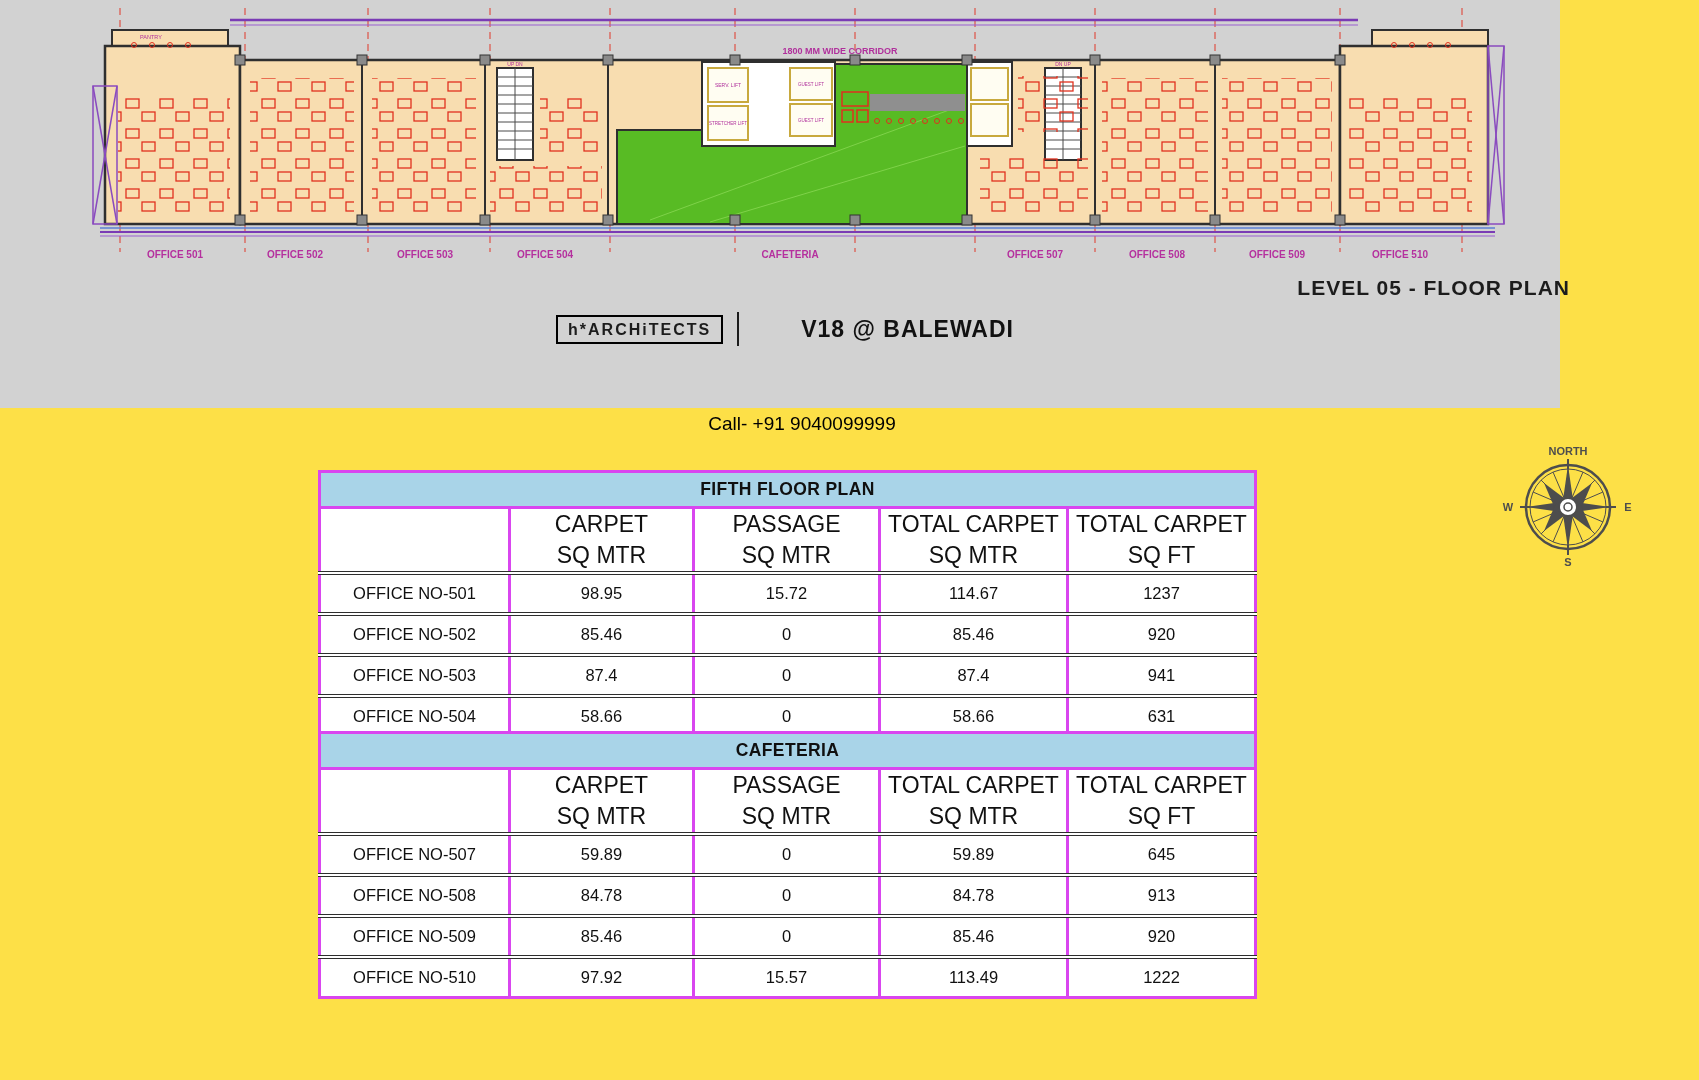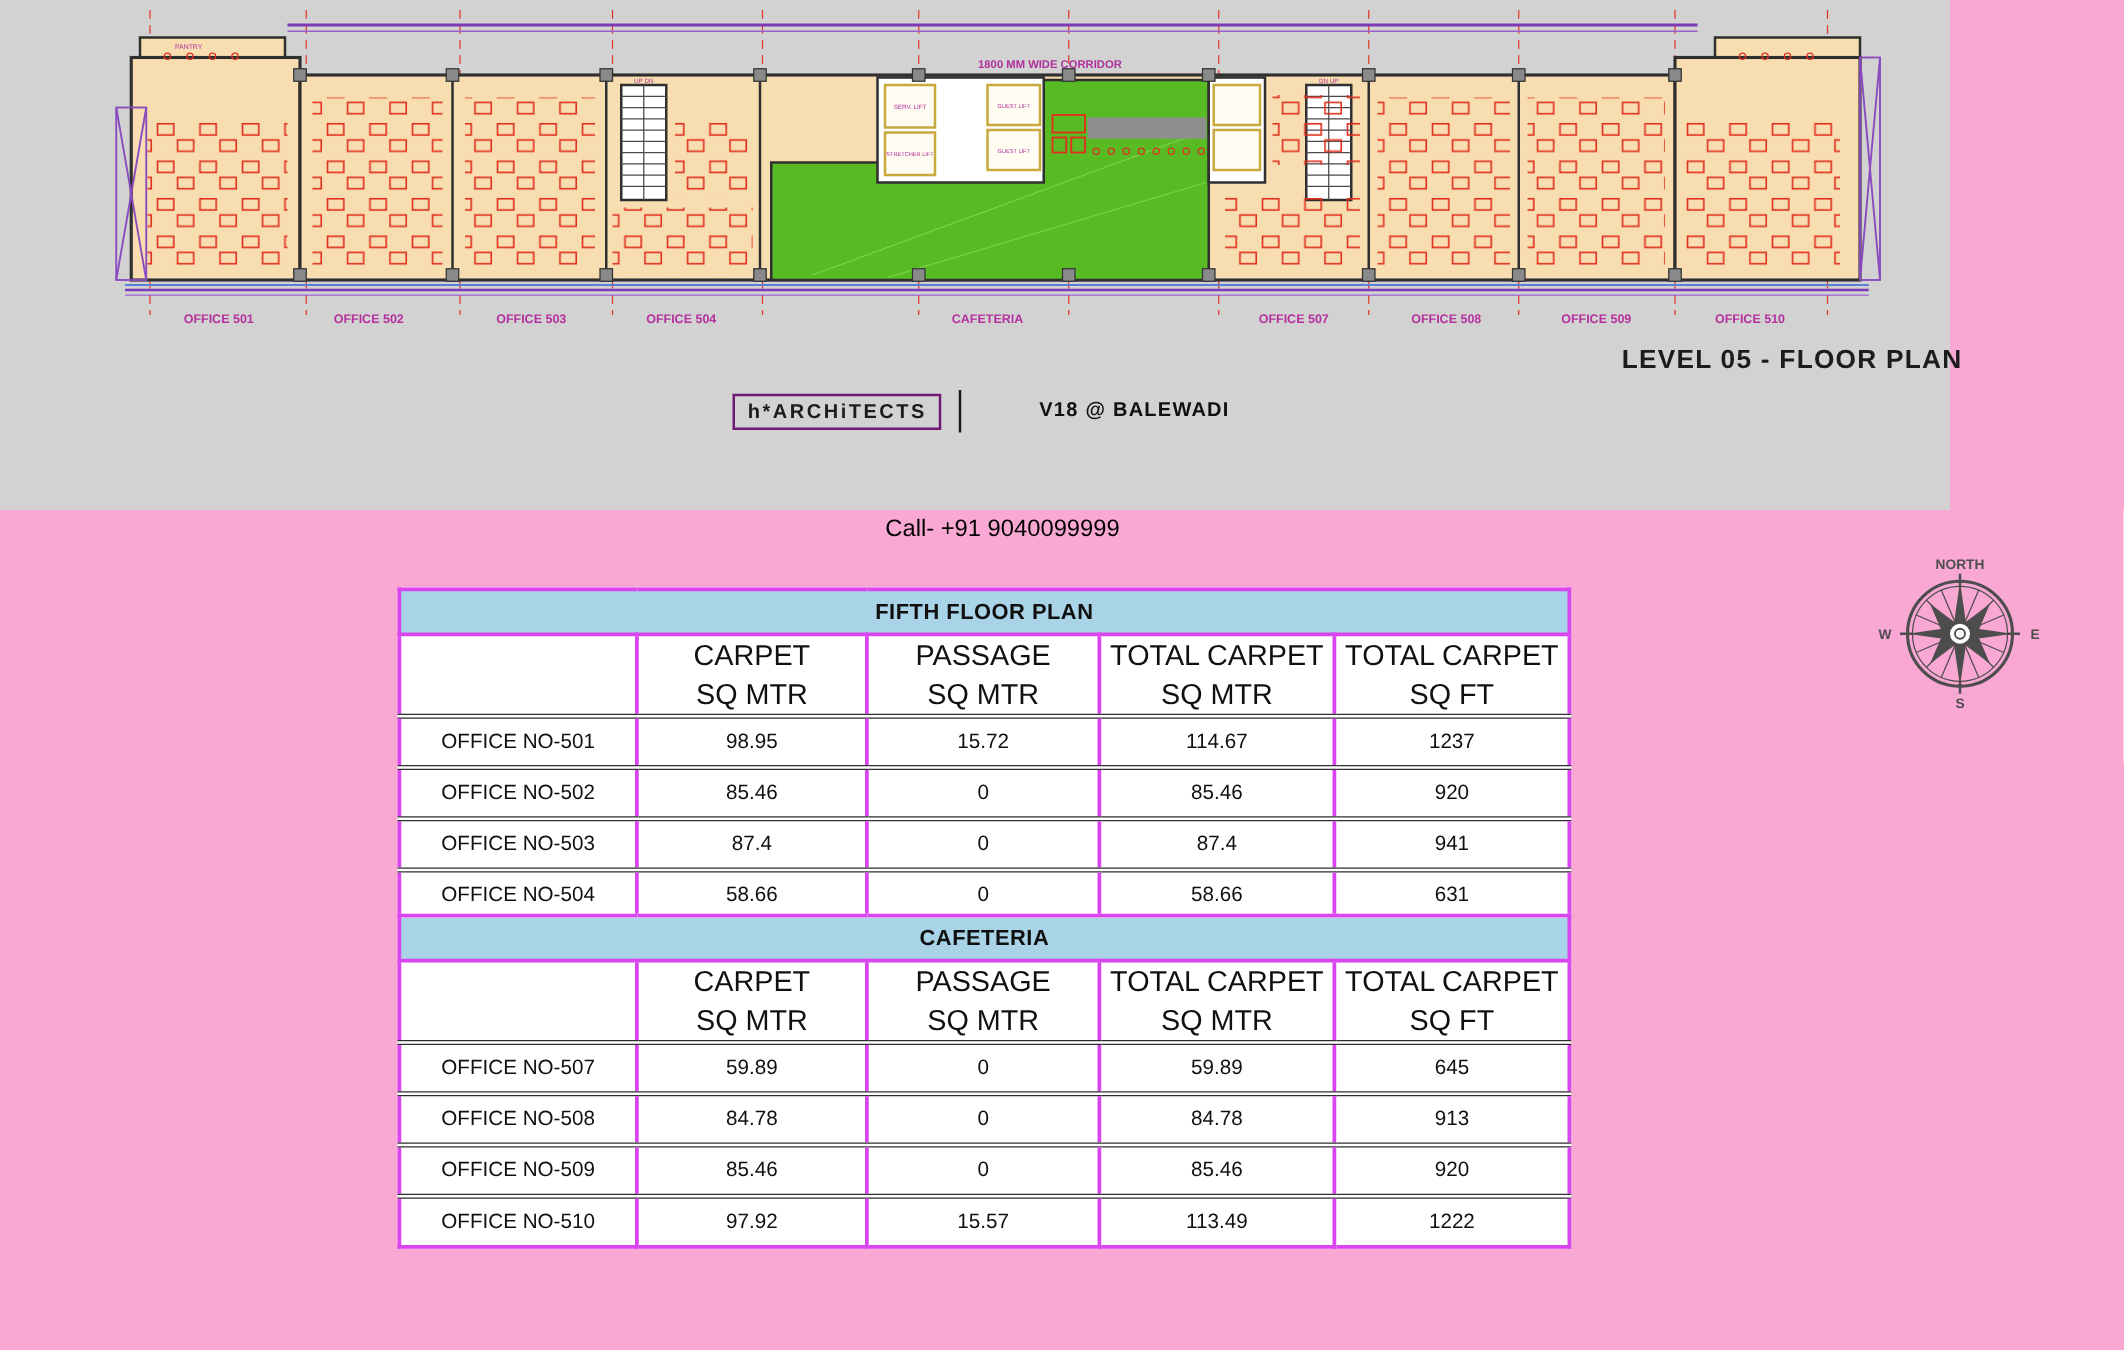--- a/index.html
+++ b/index.html
@@ -1,29 +1,29 @@
 <!DOCTYPE html>
 <html><head>
 <meta charset="utf-8">
 <style>
   html,body{margin:0;padding:0;background:#ffffff;}
-  #canvas{position:relative;width:1699px;height:1080px;background:#f9a8d4;overflow:hidden;
+  #canvas{position:relative;width:1699px;height:1080px;background:#fde047;overflow:hidden;
           font-family:"Liberation Sans",sans-serif;}
   
   #banner{position:absolute;left:0;top:0;width:1560px;height:408px;background:#d2d2d2;}
   #plan{position:absolute;left:90px;top:6px;width:1420px;height:258px;}
   #plan text{font-family:"Liberation Sans",sans-serif;}
   .plan-title{position:absolute;left:0;top:276px;width:1570px;text-align:right;
               font-size:21px;font-weight:bold;color:#1c1c1c;letter-spacing:1px;}
   .brand-row{position:absolute;left:0;top:312px;width:1570px;display:flex;
              justify-content:center;align-items:center;gap:14px;}
-  .arch-box{border:2px solid #701a75;padding:4px 10px 3px 10px;font-size:16px;font-weight:bold;
+  .arch-box{border:2px solid #000000;padding:4px 10px 3px 10px;font-size:16px;font-weight:bold;
             letter-spacing:2px;color:#1c1c1c;}
   .brand-sep{width:2px;height:34px;background:#1c1c1c;}
-  .project-name{font-size:16px;font-weight:bold;color:#111;letter-spacing:1px;margin-left:48px;}
+  .project-name{font-size:23px;font-weight:bold;color:#111;letter-spacing:1px;margin-left:48px;}
   
   #contact{position:absolute;left:417px;top:379px;width:770px;text-align:center;
            font-size:19px;color:#000;line-height:29px;margin-top:30px;}
   
   #compass{position:absolute;left:1500px;top:445px;width:140px;height:122px;}
   #compass text{font-family:"Liberation Sans",sans-serif;fill:#4d4d4d;font-weight:bold;}
   
   table.dt{border-collapse:collapse;table-layout:fixed;position:absolute;background:#ffffff;
            text-align:center;color:#101010;font-family:"Liberation Sans",sans-serif;}
   .dt th,.dt td{border:3px solid #d946ef;overflow:hidden;padding:0;}

